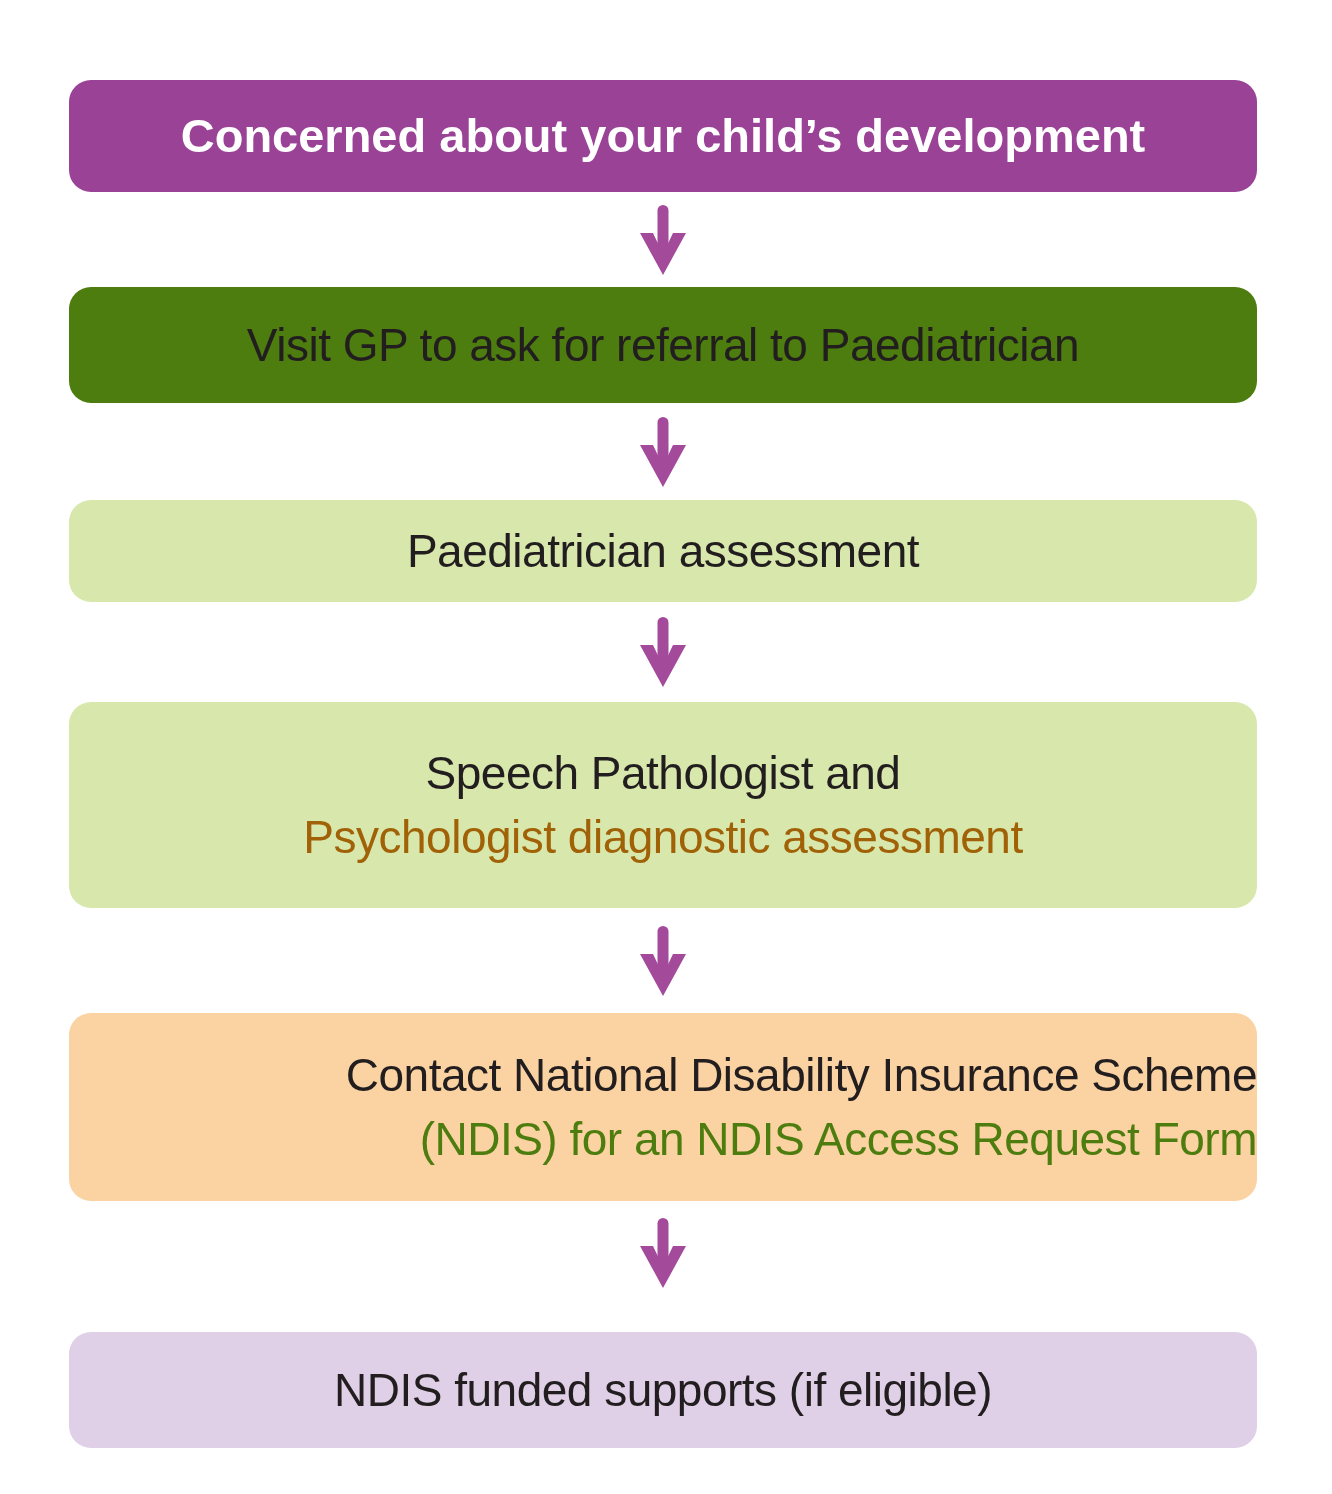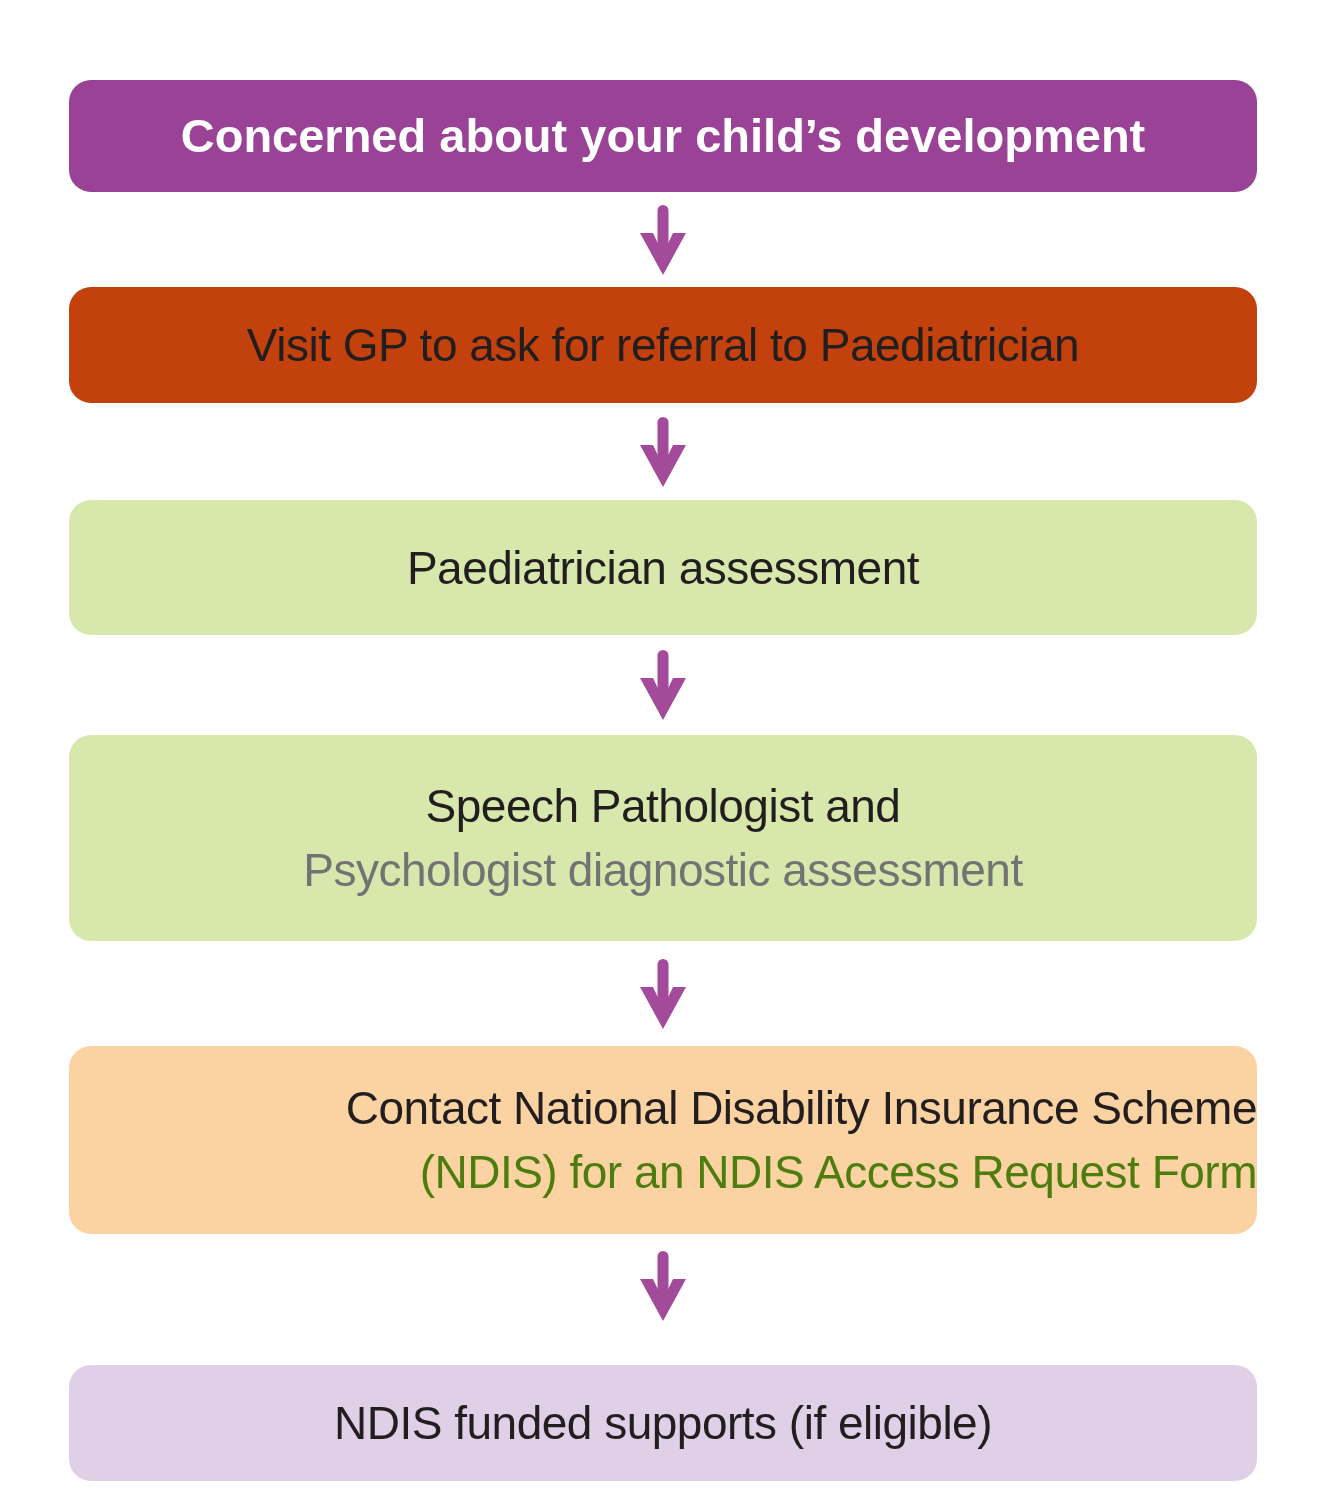--- a/index.html
+++ b/index.html
@@ -26,21 +26,21 @@
   }
   .box .line {
     font-size: 46px;
     letter-spacing: -0.5px;
     line-height: 64px;
     white-space: nowrap;
   }
   .b1 { height: 112px; }
   .b1 .line { font-weight: bold; font-size: 47px; letter-spacing: 0; }
   .b2 { height: 116px; }
-  .b3 { height: 135px; }
+  .b3 { height: 102px; }
   .b4 { height: 206px; }
   .b5 { height: 188px; align-items: flex-end; }
   .b6 { height: 116px; }
   .arrow-wrap {
     display: flex;
     justify-content: center;
     align-items: center;
   }
   .g1 { height: 95px; }
   .g2 { height: 97px; }
@@ -58,21 +58,21 @@
     <div class="line" style="color: rgb(255, 255, 255);">Concerned about your child’s development</div>
   </section>
 
   <div class="arrow-wrap g1">
     <svg class="arrow-svg" width="46" height="70" viewBox="0 0 46 70" aria-hidden="true">
       <rect x="17.5" y="0" width="11" height="52" rx="5.5" style="fill: rgb(164, 74, 155);"></rect>
       <polygon points="0,28 13,28 23,49 33,28 46,28 23,70" style="fill: rgb(164, 74, 155);"></polygon>
     </svg>
   </div>
 
-  <section class="box b2" style="background-color: #c2410c;">
+  <section class="box b2" style="background-color: #4d7c0f;">
     <div class="line" style="color: rgb(34, 30, 31);">Visit GP to ask for referral to Paediatrician</div>
   </section>
 
   <div class="arrow-wrap g2">
     <svg class="arrow-svg" width="46" height="70" viewBox="0 0 46 70" aria-hidden="true">
       <rect x="17.5" y="0" width="11" height="52" rx="5.5" style="fill: rgb(164, 74, 155);"></rect>
       <polygon points="0,28 13,28 23,49 33,28 46,28 23,70" style="fill: rgb(164, 74, 155);"></polygon>
     </svg>
   </div>
 
@@ -82,21 +82,21 @@
 
   <div class="arrow-wrap g3">
     <svg class="arrow-svg" width="46" height="70" viewBox="0 0 46 70" aria-hidden="true">
       <rect x="17.5" y="0" width="11" height="52" rx="5.5" style="fill: rgb(164, 74, 155);"></rect>
       <polygon points="0,28 13,28 23,49 33,28 46,28 23,70" style="fill: rgb(164, 74, 155);"></polygon>
     </svg>
   </div>
 
   <section class="box b4" style="background-color: rgb(216, 232, 172);">
     <div class="line" style="color: rgb(34, 30, 31);">Speech Pathologist and</div>
-    <div class="line" style="color: #737373;">Psychologist diagnostic assessment</div>
+    <div class="line" style="color: #a16207;">Psychologist diagnostic assessment</div>
   </section>
 
   <div class="arrow-wrap g4">
     <svg class="arrow-svg" width="46" height="70" viewBox="0 0 46 70" aria-hidden="true">
       <rect x="17.5" y="0" width="11" height="52" rx="5.5" style="fill: rgb(164, 74, 155);"></rect>
       <polygon points="0,28 13,28 23,49 33,28 46,28 23,70" style="fill: rgb(164, 74, 155);"></polygon>
     </svg>
   </div>
 
   <section class="box b5" style="background-color: rgb(251, 210, 162);">

